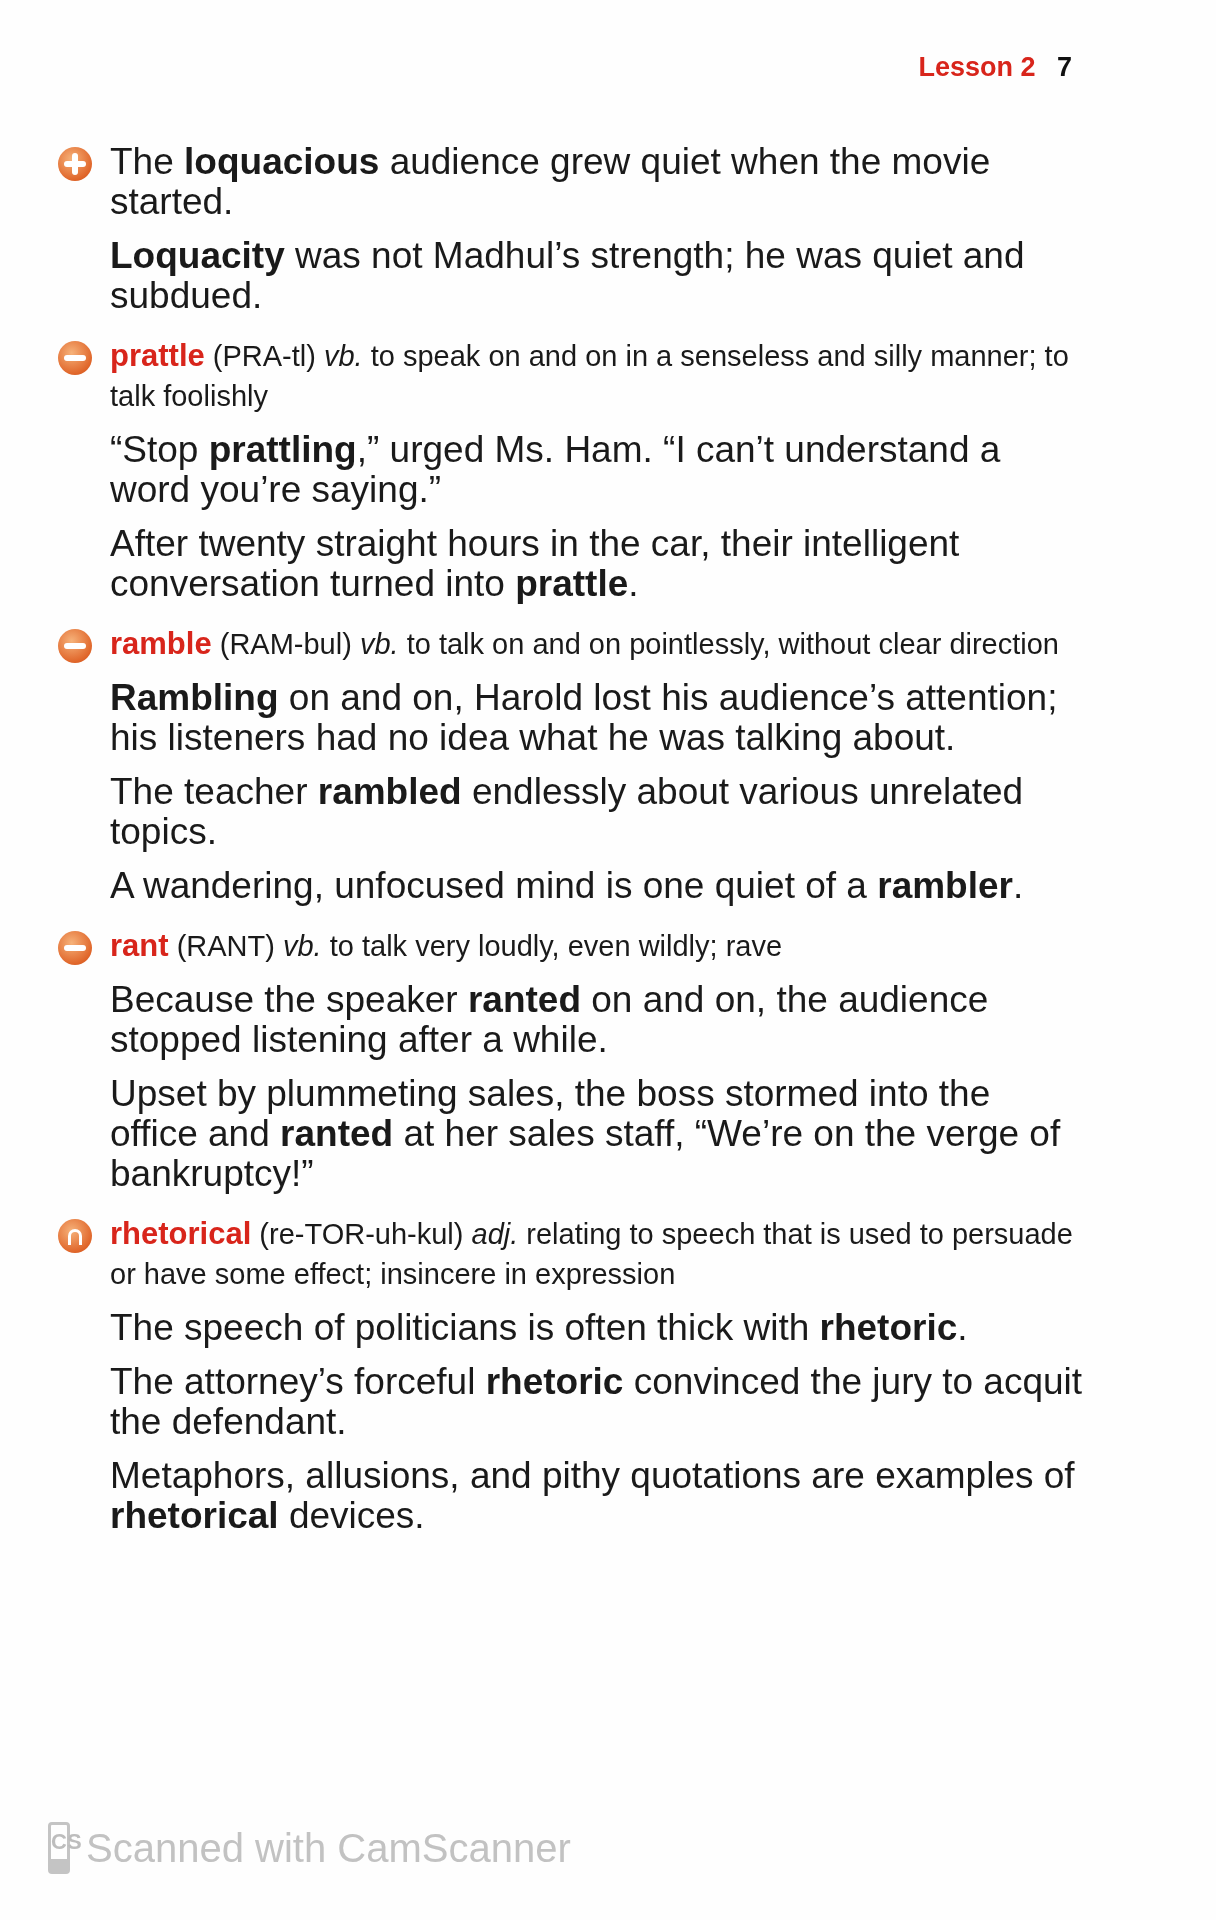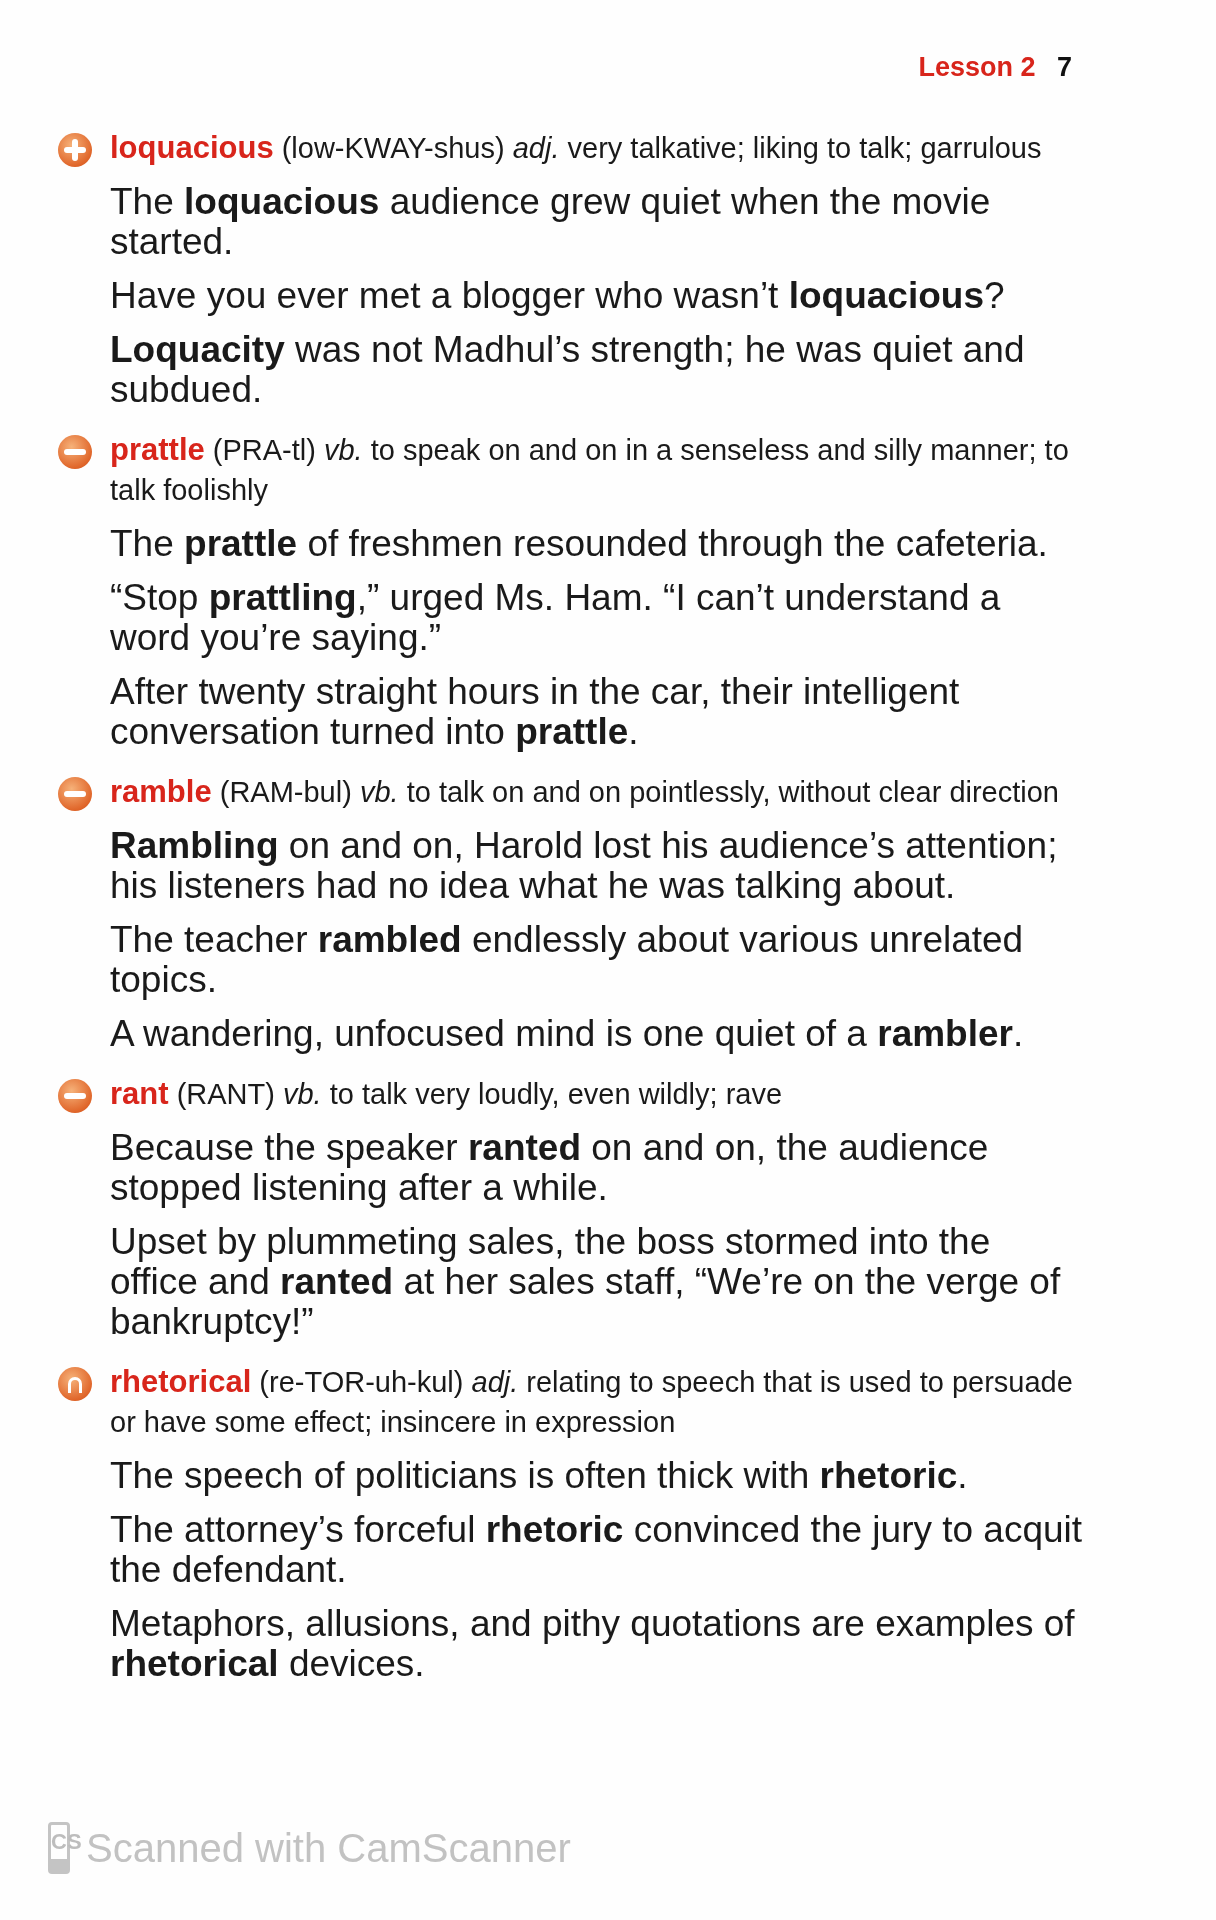--- a/index.html
+++ b/index.html
@@ -40,42 +40,34 @@
   <span class="page">7</span>
 </div>
 
 <div class="entries">
 
   <div class="entry">
     <span class="icon">
         <span class="bar"></span>
         <span class="vbar"></span>
       </span>
-    <div class="def">
-      <span class="word">loquacious</span>
-      <span>(low-KWAY-shus)</span>
-      <span class="pos">adj.</span>
-      <span>very talkative; liking to talk; garrulous</span>
-    </div>
     <div class="ex"><span>The </span><b>loquacious</b><span> audience grew quiet when the movie started.</span></div>
-    <div class="ex"><span>Have you ever met a blogger who wasn’t </span><b>loquacious</b><span>?</span></div>
     <div class="ex"><span></span><b>Loquacity</b><span> was not Madhul’s strength; he was quiet and subdued.</span></div>
   </div>
 
   <div class="entry">
     <span class="icon">
         <span class="bar"></span>
       </span>
     <div class="def">
       <span class="word">prattle</span>
       <span>(PRA-tl)</span>
       <span class="pos">vb.</span>
       <span>to speak on and on in a senseless and silly manner; to talk foolishly</span>
     </div>
-    <div class="ex"><span>The </span><b>prattle</b><span> of freshmen resounded through the cafeteria.</span></div>
     <div class="ex"><span>“Stop </span><b>prattling</b><span>,” urged Ms. Ham. “I can’t understand a word you’re saying.”</span></div>
     <div class="ex"><span>After twenty straight hours in the car, their intelligent conversation turned into </span><b>prattle</b><span>.</span></div>
   </div>
 
   <div class="entry">
     <span class="icon">
         <span class="bar"></span>
       </span>
     <div class="def">
       <span class="word">ramble</span>

